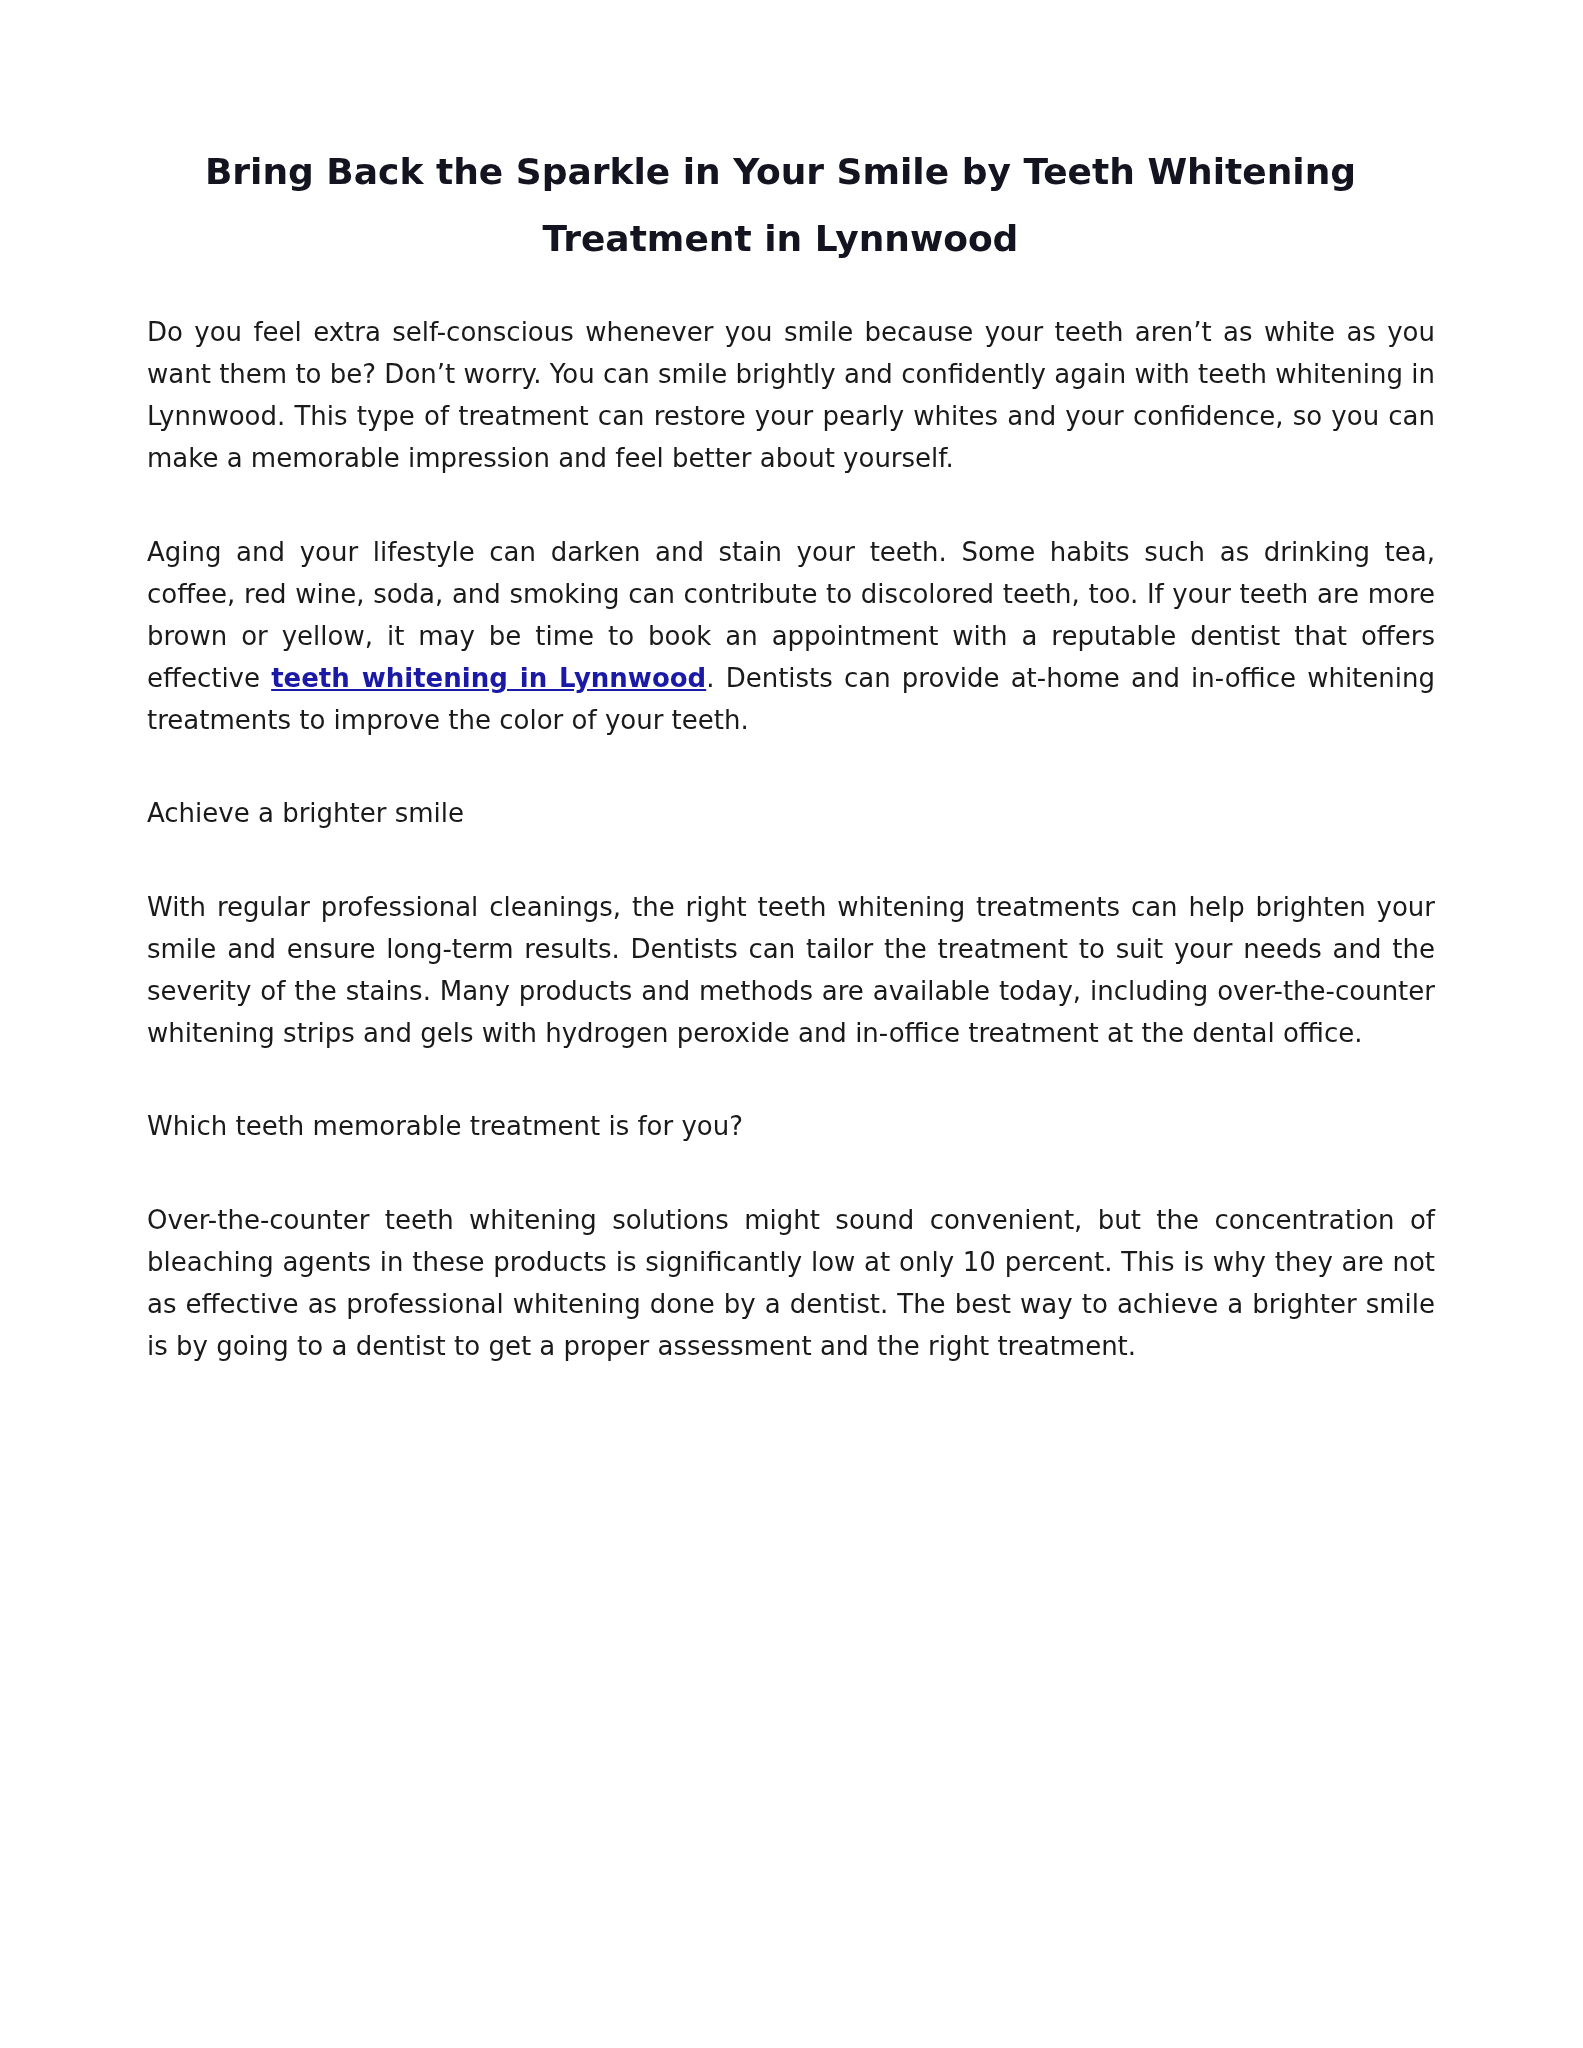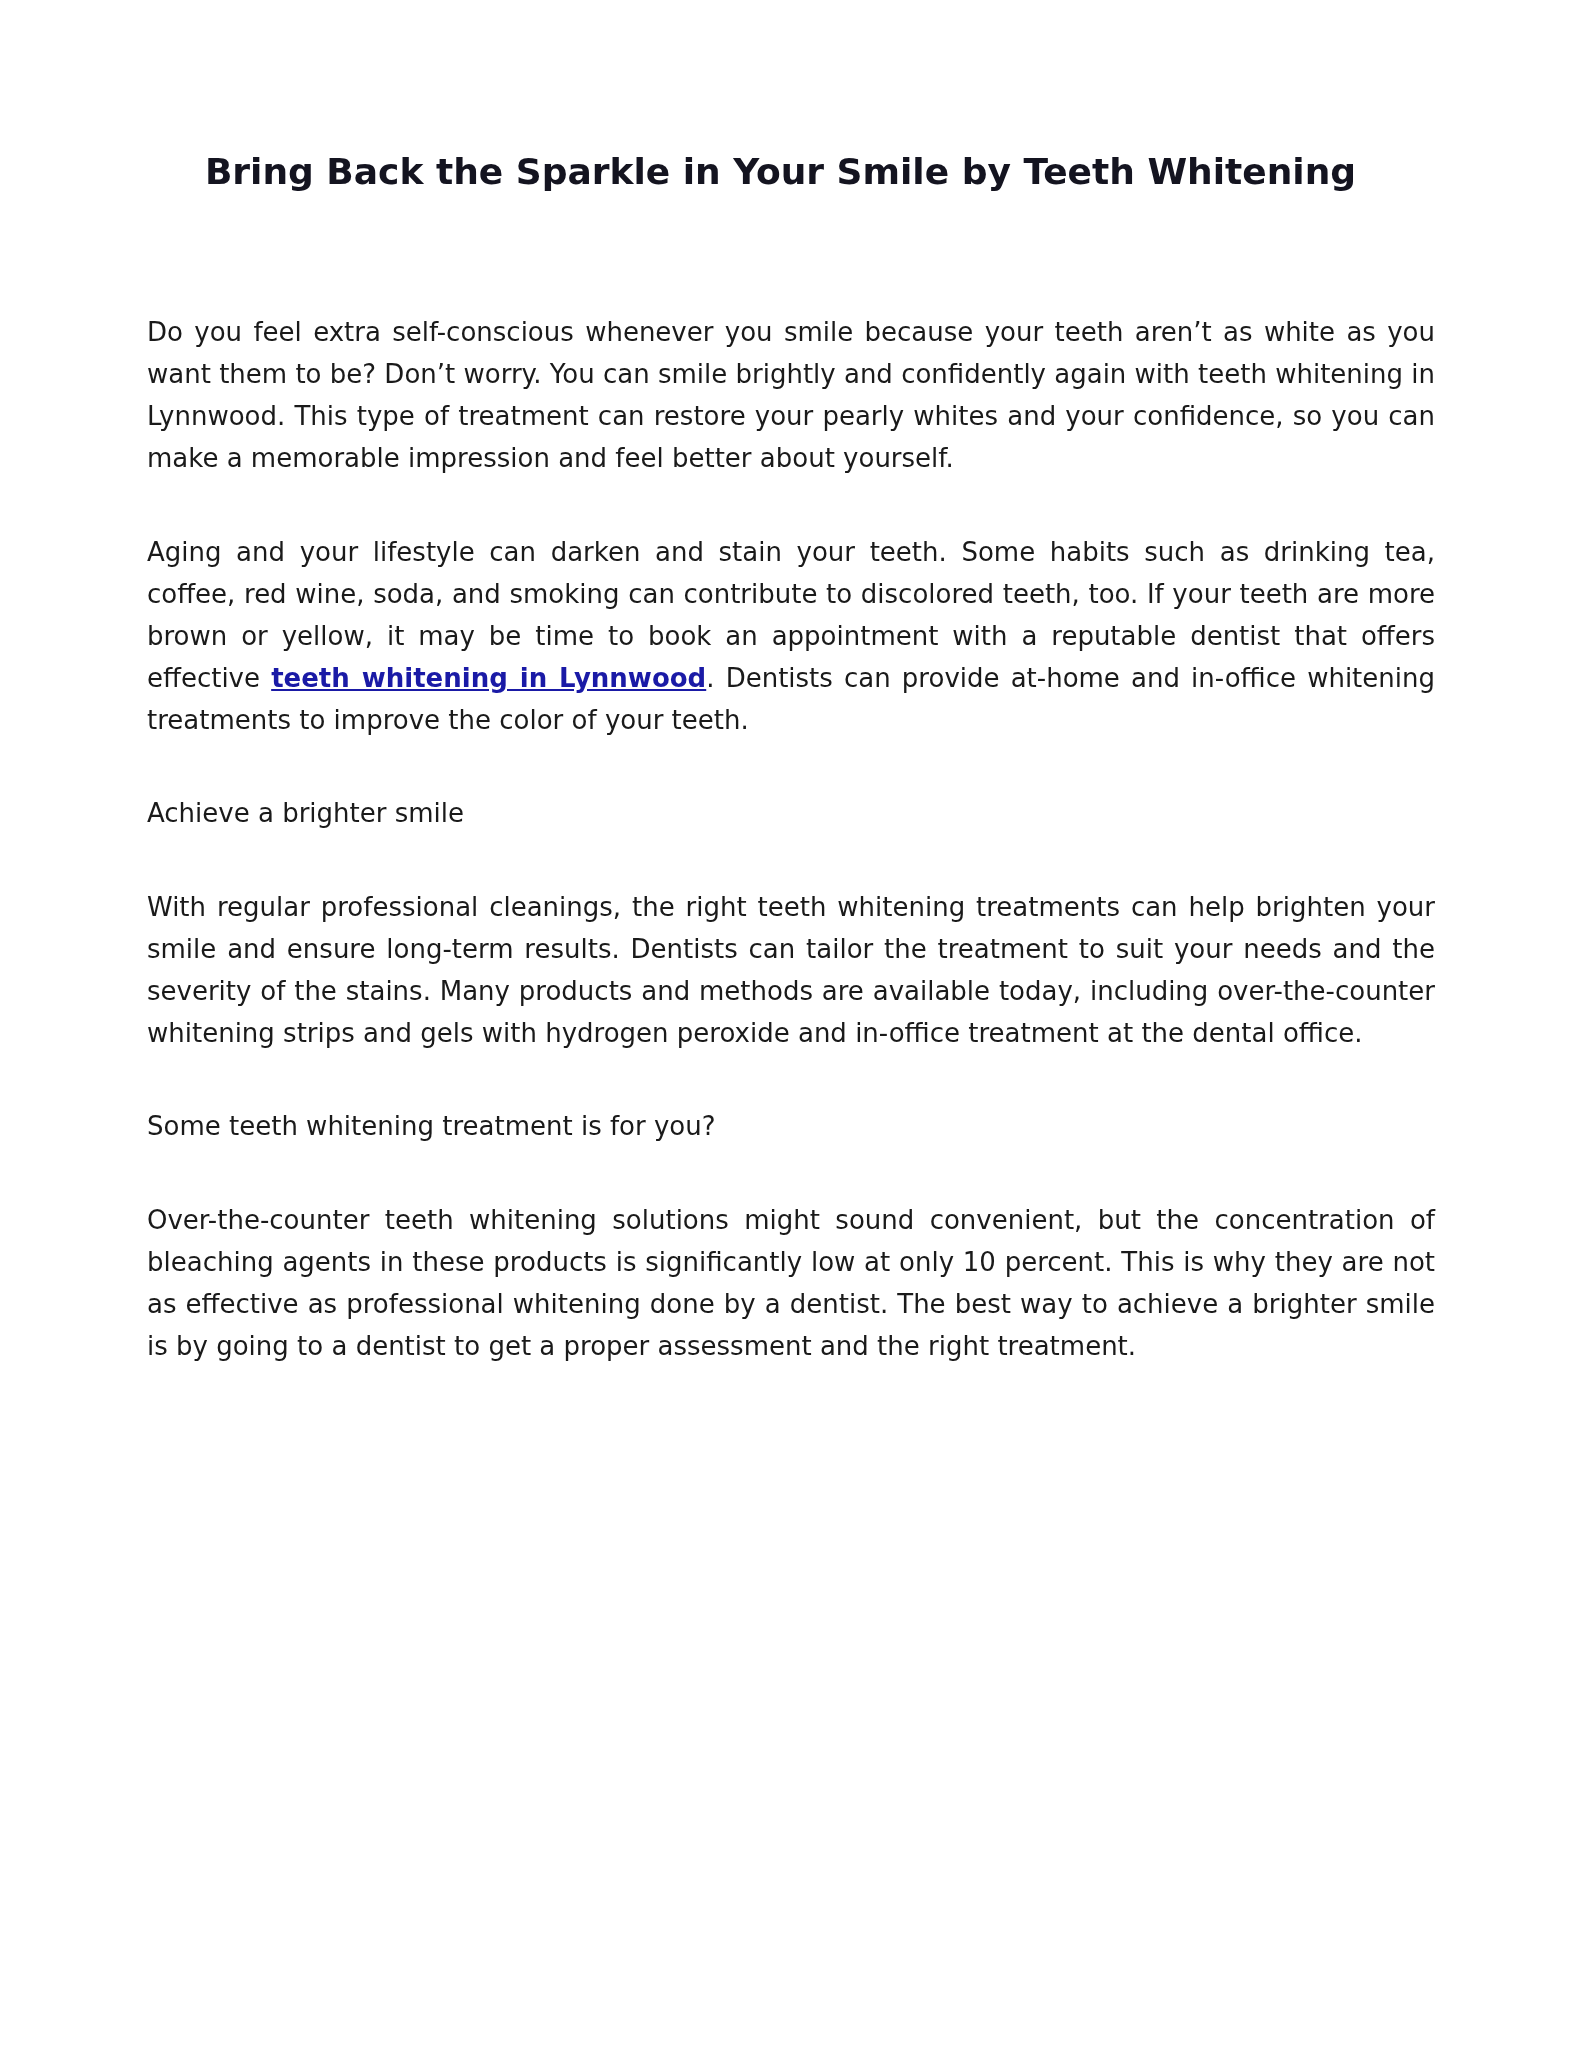--- a/index.html
+++ b/index.html
@@ -22,29 +22,30 @@
   .body p.just { text-align: justify; text-align-last: left; }
   .body p.heading { text-align: left; }
   a.link { color: #1a1aa6; text-decoration: underline; font-weight: bold; }
 </style>
 </head>
 <body>
 
 <div class="page">
   <h1 class="title">
     <span>Bring Back the Sparkle in Your Smile by Teeth Whitening</span>
+    <span>Treatment in Lynnwood</span>
   </h1>
 
   <div class="body">
     <p class="just">Do you feel extra self-conscious whenever you smile because your teeth aren’t as white as you want them to be? Don’t worry. You can smile brightly and confidently again with teeth whitening in Lynnwood. This type of treatment can restore your pearly whites and your confidence, so you can make a memorable impression and feel better about yourself.</p>
 
 
     <p class="just"><span>Aging and your lifestyle can darken and stain your teeth. Some habits such as drinking tea, coffee, red wine, soda, and smoking can contribute to discolored teeth, too. If your teeth are more brown or yellow, it may be time to book an appointment with a reputable dentist that offers effective </span><a class="link" href="#">teeth whitening in Lynnwood</a><span>. Dentists can provide at-home and in-office whitening treatments to improve the color of your teeth.</span></p>
 
     <p class="heading">Achieve a brighter smile</p>
 
     <p class="just">With regular professional cleanings, the right teeth whitening treatments can help brighten your smile and ensure long-term results. Dentists can tailor the treatment to suit your needs and the severity of the stains. Many products and methods are available today, including over-the-counter whitening strips and gels with hydrogen peroxide and in-office treatment at the dental office.</p>
 
-    <p class="heading">Some teeth whitening treatment is for you?</p>
+    <p class="heading">Which teeth memorable treatment is for you?</p>
 
     <p class="just">Over-the-counter teeth whitening solutions might sound convenient, but the concentration of bleaching agents in these products is significantly low at only 10 percent. This is why they are not as effective as professional whitening done by a dentist. The best way to achieve a brighter smile is by going to a dentist to get a proper assessment and the right treatment.</p>
   </div>
 </div>
 
 </body></html>

